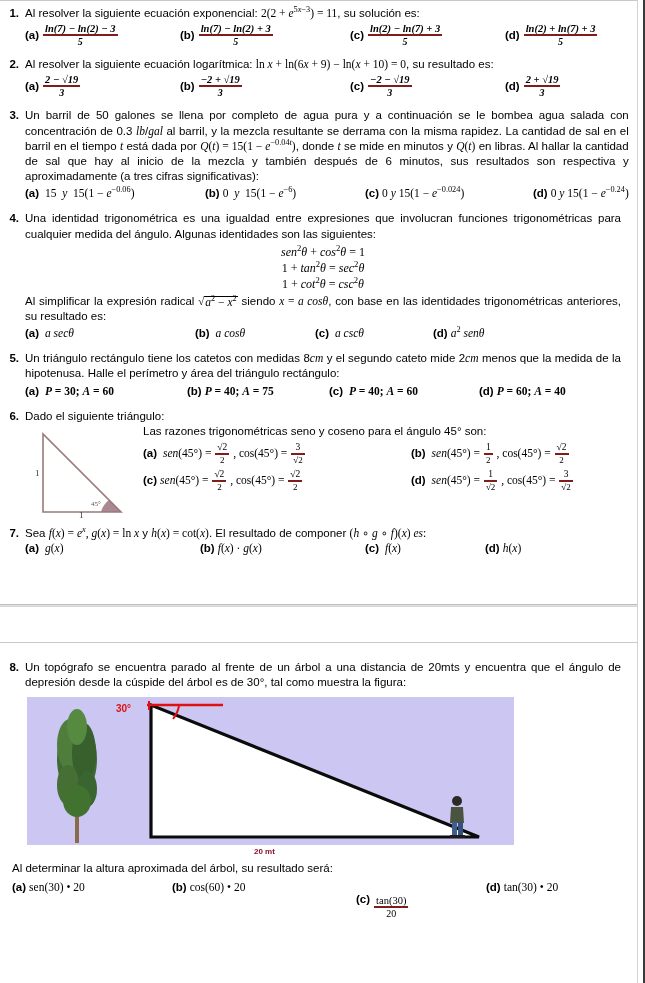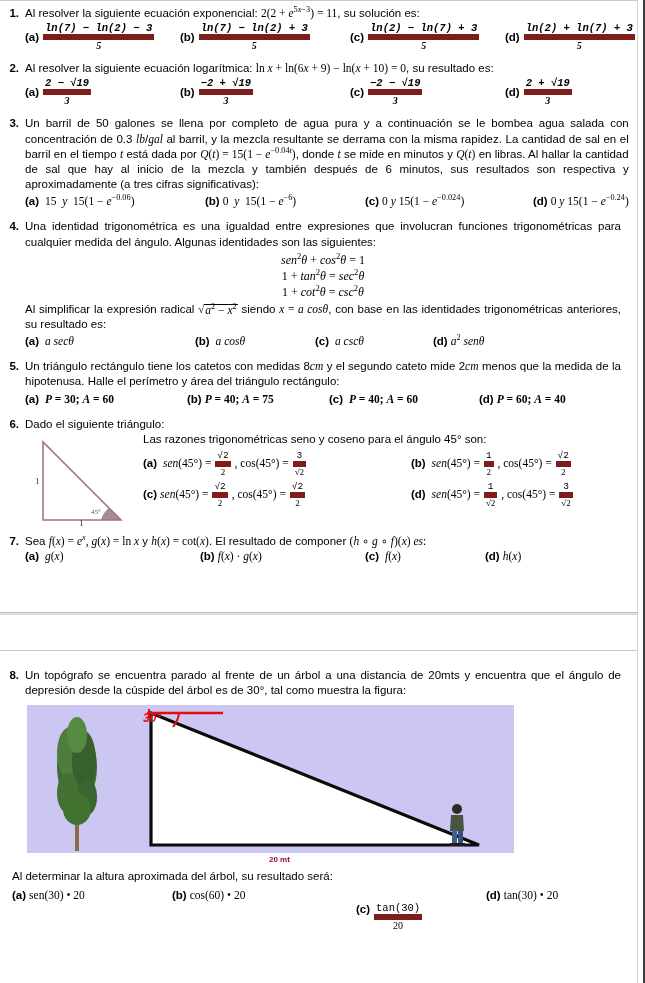--- a/index.html
+++ b/index.html
@@ -94,27 +94,26 @@
   
   .frac {
     display: inline-flex;
     flex-direction: column;
     vertical-align: middle;
     text-align: center;
     margin: 0 1px;
     font-family: "Liberation Serif", serif;
   }
   .frac .num {
-    border-bottom: 6px solid #7f1d1d;
+    border-bottom: 2px solid #7f1d1d;
     padding: 0 2px 0px 2px;
     font-size: 10.5px;
     line-height: 11px;
     font-weight: bold;
     font-style: italic;
-    font-family: Liberation Mono, monospace;
   }
   .frac .den {
     padding: 0 2px;
     font-size: 10px;
     line-height: 11px;
     font-weight: bold;
     font-style: italic;
   }
   .frac.plain .num, .frac.plain .den { font-weight: normal; font-style: normal; }
   .frac.sm .num { font-size: 9.5px; }
@@ -186,35 +185,34 @@
   }
   .fig8 .sky {
     position: absolute;
     top: 0; left: 0;
     width: 487px; height: 148px;
     background: #ccc6f2;
   }
   .fig8 svg { position: absolute; top: 0; left: 0; }
   .fig8 .mt-label {
     position: absolute;
-    left: 242px;
+    left: 227px;
     top: 150px;
     font-size: 8px;
     font-weight: bold;
     color: #8a1030;
     font-family: "Liberation Sans", sans-serif;
   }
   .deg-label {
     position: absolute;
-    left: 116px;
+    left: 89px;
     top: 6px;
-    font-size: 12px;
+    font-size: 10px;
     font-weight: bold;
     color: #e01010;
-    font-style: italic;
   }
   .q8tail { margin-top: 16px; }
   .cut-text {
     position: absolute;
     left: 6px;
     top: 972px;
     width: 500px;
     height: 11px;
     overflow: hidden;
     font-size: 11.5px;

